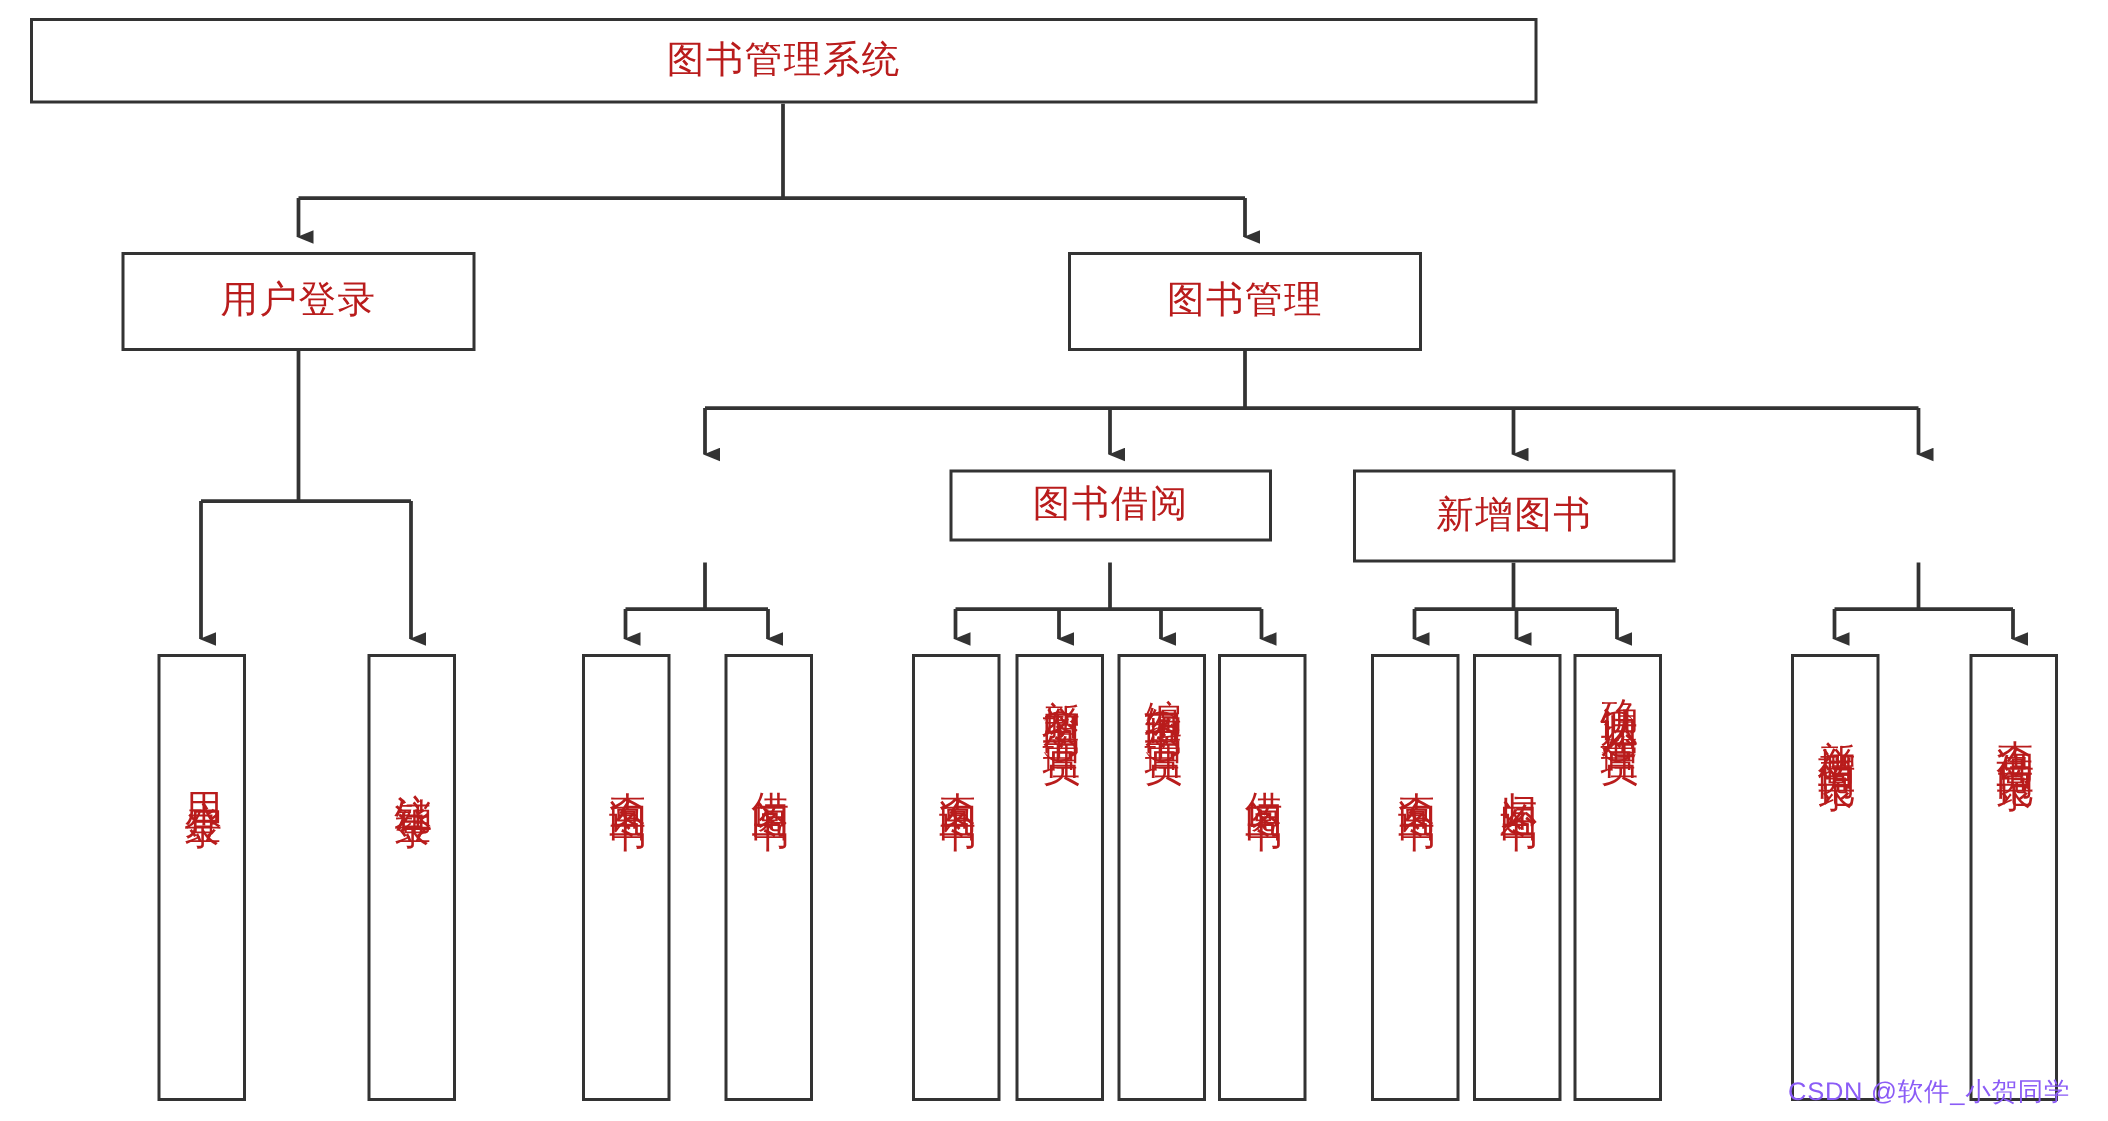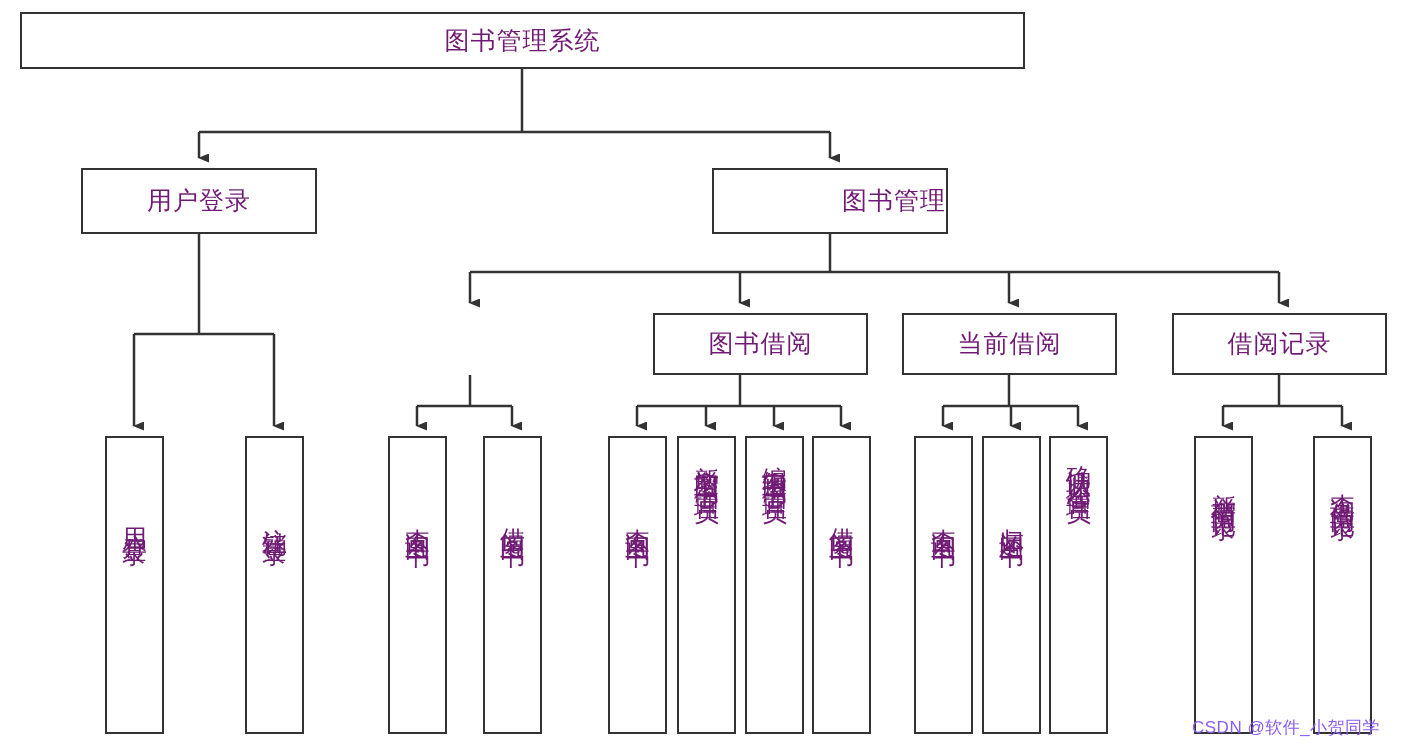--- a/index.html
+++ b/index.html
@@ -28,21 +28,21 @@
     pointer-events: none;
   }
   .node {
     position: absolute;
     box-sizing: border-box;
     background: #ffffff;
     border: 2px solid #333333;
     display: flex;
     align-items: center;
     justify-content: center;
-    color: #701a75;
+    color: #b91c1c;
   }
   .node.horiz {
     font-size: 25px;
     letter-spacing: 1px;
     line-height: 1.1;
   }
   .node.vert {
     font-size: 25px;
     padding-top: 14px;
     align-items: flex-start;
@@ -119,32 +119,29 @@
     </g>
   </svg>
 
   <div class="node horiz" style="left:20px; top:12px; width:1005px; height:57px;">
     <span>图书管理系统</span>
   </div>
 
   <div class="node horiz" style="left:81px; top:168px; width:236px; height:66px;">
     <span>用户登录</span>
   </div>
-  <div class="node horiz" style="left:712px; top:168px; width:236px; height:66px;justify-content:flex-end;">
+  <div class="node horiz" style="left:712px; top:168px; width:236px; height:66px;">
     <span>图书管理</span>
   </div>
 
-  <div class="node horiz" style="left:633px; top:313px; width:215px; height:62px;margin-left:20px;">
+  <div class="node horiz" style="left:633px; top:313px; width:215px; height:48px;">
     <span>图书借阅</span>
   </div>
   <div class="node horiz" style="left:902px; top:313px; width:215px; height:62px;">
-    <span>当前借阅</span>
-  </div>
-  <div class="node horiz" style="left:1172px; top:313px; width:215px; height:62px;">
-    <span>借阅记录</span>
+    <span>新增图书</span>
   </div>
 
   <div class="node vert" style="left:105px; top:436px; width:59px; height:298px; padding-top:70px;">
     <span class="vtext">用户登录</span>
   </div>
   <div class="node vert" style="left:245px; top:436px; width:59px; height:298px; padding-top:70px;">
     <span class="vtext">注销登录</span>
   </div>
   <div class="node vert" style="left:388px; top:436px; width:59px; height:298px; padding-top:70px;">
     <span class="vtext">查询图书</span>

